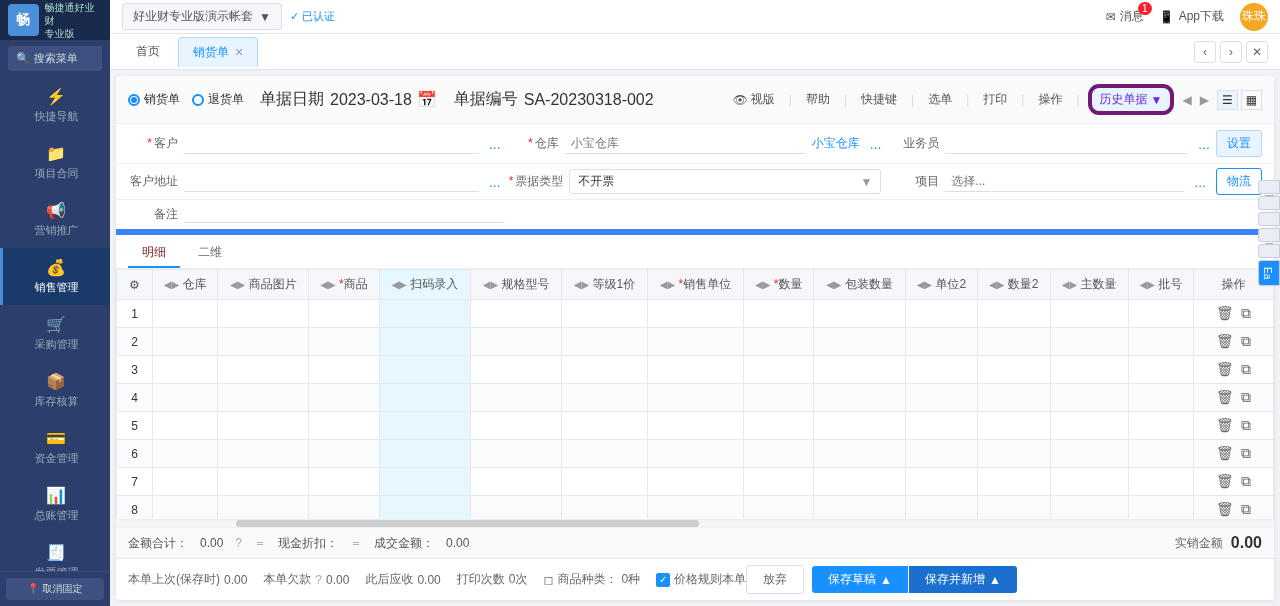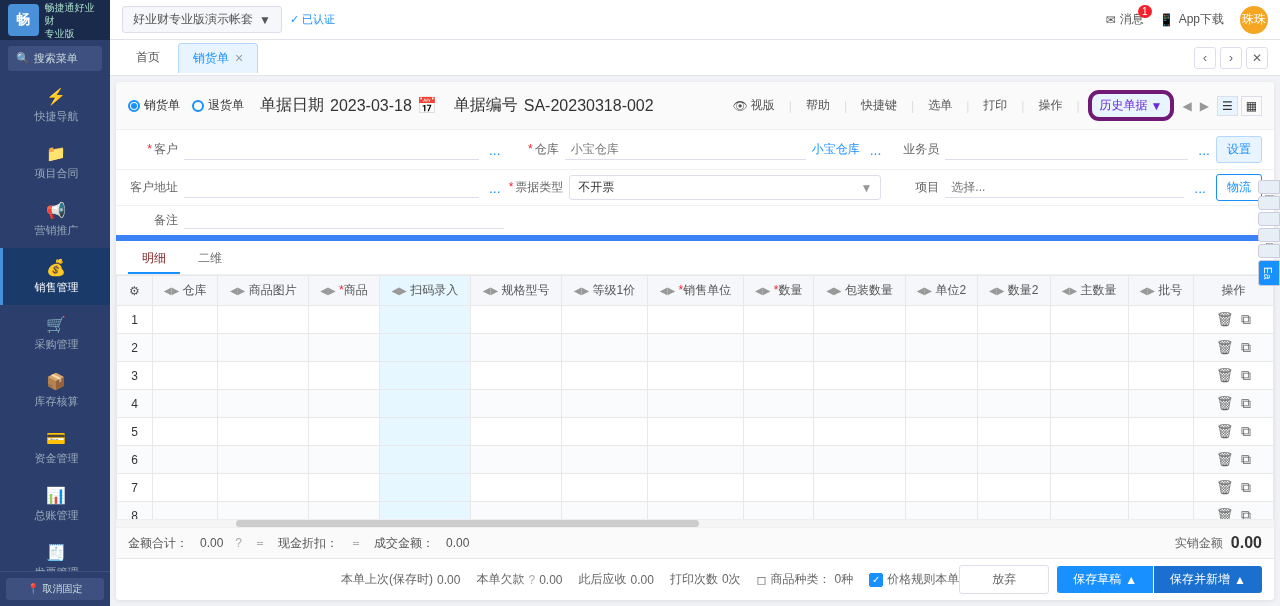--- a/index.html
+++ b/index.html
@@ -16,21 +16,21 @@
     .sidebar-item { display: flex; flex-direction: column; align-items: center; padding: 10px 4px; cursor: pointer; color: #9ab; font-size: 11px; gap: 3px; border-left: 3px solid transparent; }
     .sidebar-item.active { background: #1a3a6a; color: #fff; border-left-color: #4a90d9; }
     .sidebar-item-icon { font-size: 16px; }
     .sidebar-bottom { padding: 6px; border-top: 1px solid #3a4f7a; }
     .sidebar-bottom-btn { width: 100%; background: #3d5080; border: none; color: #cdd; padding: 4px; border-radius: 3px; cursor: pointer; font-size: 10px; }
 
     
     .main { flex: 1; display: flex; flex-direction: column; background: #f0f2f5; overflow: hidden; }
 
     
-    .topbar { height: 40px; background: #fff; border-bottom: 1px solid #e0e3ea; display: flex; align-items: center; padding: 0 12px; justify-content: space-between; }
+    .topbar { height: 34px; background: #fff; border-bottom: 1px solid #e0e3ea; display: flex; align-items: center; padding: 0 12px; justify-content: space-between; }
     .topbar-left { display: flex; align-items: center; gap: 8px; }
     .topbar-company { background: #f5f7fa; border: 1px solid #dde; border-radius: 3px; padding: 4px 10px; font-size: 12px; color: #555; display: flex; align-items: center; gap: 6px; cursor: pointer; }
     .topbar-certified { color: #1890ff; font-size: 11px; display: flex; align-items: center; gap: 3px; }
     .topbar-right { display: flex; align-items: center; gap: 16px; }
     .topbar-btn { display: flex; align-items: center; gap: 4px; font-size: 12px; color: #555; cursor: pointer; position: relative; }
     .badge { background: #f5222d; color: #fff; border-radius: 8px; font-size: 10px; padding: 1px 4px; position: absolute; top: -6px; right: -8px; min-width: 14px; text-align: center; }
     .topbar-avatar { width: 28px; height: 28px; background: #f5a623; border-radius: 50%; display: flex; align-items: center; justify-content: center; color: #fff; font-size: 12px; }
 
     
     .tabbar { height: 36px; background: #fff; border-bottom: 1px solid #e0e3ea; display: flex; align-items: center; padding: 0 12px; gap: 4px; }
@@ -77,25 +77,25 @@
     .data-table td { border: 1px solid #e8e8e8; padding: 4px 6px; text-align: center; color: #333; height: 28px; }
     .data-table tr:nth-child(even) td { background: #fafbfc; }
     .th-settings { background: #f5f7fa; width: 36px; }
     .th-ops { width: 80px; }
     .action-icon { cursor: pointer; color: #666; font-size: 14px; padding: 0 2px; }
 
     
     .footer-summary { padding: 6px 12px; border-top: 1px solid #f0f0f0; display: flex; align-items: center; gap: 12px; font-size: 12px; color: #555; background: #fafafa; }
 
     
-    .bottom-bar { padding: 6px 12px; border-top: 1px solid #e8e8e8; background: #fff; display: flex; align-items: center; justify-content: flex-end; }
+    .bottom-bar { padding: 6px 12px; border-top: 1px solid #e8e8e8; background: #fff; display: flex; align-items: center; justify-content: flex-start; }
     .bottom-left { display: flex; align-items: center; gap: 16px; font-size: 12px; color: #666; }
     .bottom-info { display: flex; align-items: center; gap: 4px; }
     .bottom-right { display: flex; align-items: center; gap: 8px; }
-    .btn-abandon { background: #fff; border: 1px solid #dde; color: #666; padding: 5px 32px; border-radius: 3px; font-size: 12px; cursor: pointer; }
+    .btn-abandon { background: #fff; border: 1px solid #dde; color: #666; padding: 5px 16px; border-radius: 3px; font-size: 12px; cursor: pointer; }
     .btn-save-draft { background: #1890ff; color: #fff; padding: 0 16px; border-radius: 3px 0 0 3px; font-size: 12px; cursor: pointer; border: none; display: flex; align-items: center; gap: 4px; }
     .btn-save-new { background: #1a6fcf; color: #fff; padding: 5px 16px; border-radius: 0 3px 3px 0; font-size: 12px; cursor: pointer; border: none; display: flex; align-items: center; gap: 4px; margin-left: 1px; }
     .realamount-label { color: #666; font-size: 12px; }
     .realamount-value { font-size: 16px; font-weight: bold; color: #333; }
     .checkbox-item { display: flex; align-items: center; gap: 4px; cursor: pointer; }
     .checkbox-box { width: 14px; height: 14px; border: 1px solid #1890ff; background: #1890ff; border-radius: 2px; display: flex; align-items: center; justify-content: center; }
     .checkbox-box::after { content: '✓'; color: #fff; font-size: 10px; }
     .quick-btn { width: 22px; background: #e8eef5; border: 1px solid #ccd; padding: 6px 3px; cursor: pointer; font-size: 10px; color: #666; writing-mode: vertical-lr; text-align: center; border-radius: 3px 0 0 3px; }
     .quick-btn.active { background: #1890ff; color: #fff; }
 

